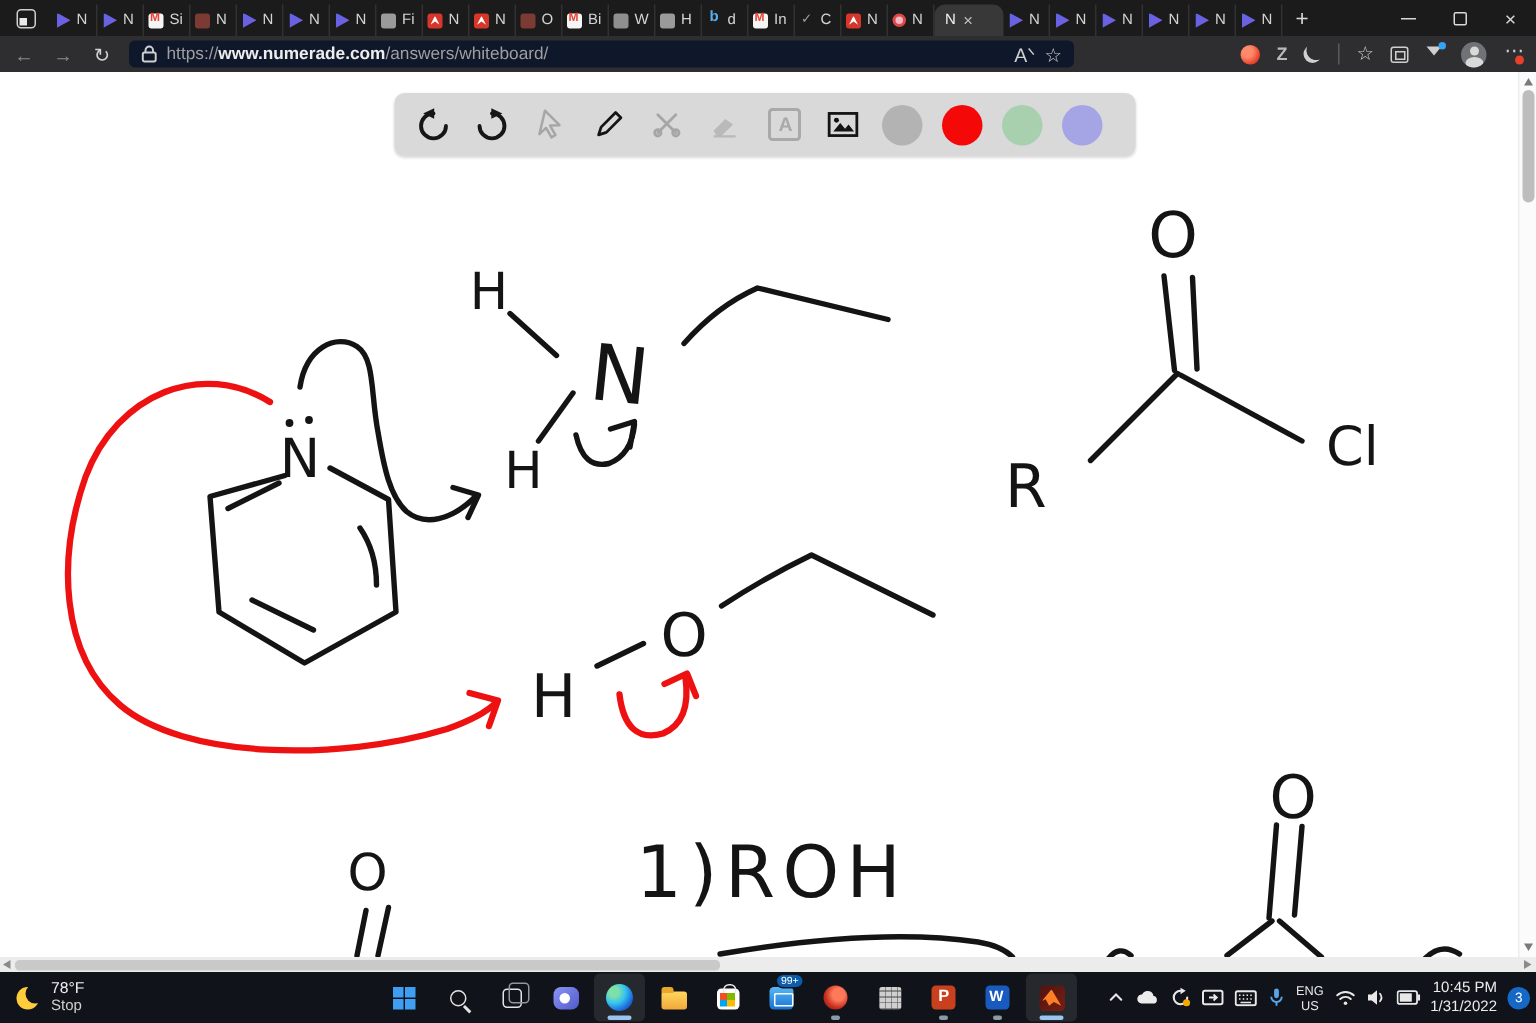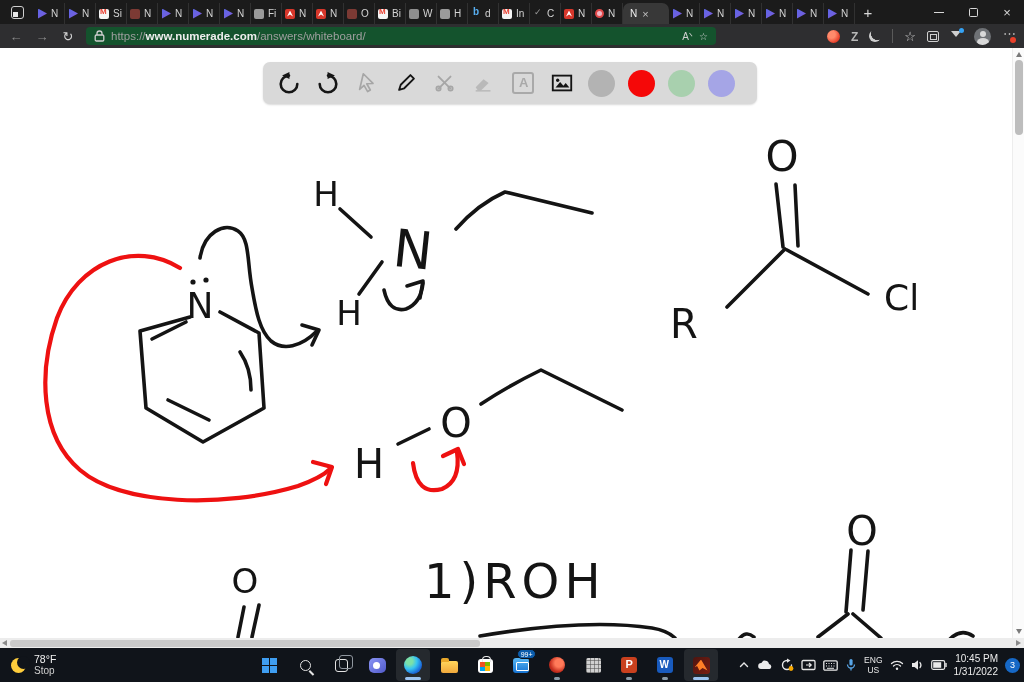--- a/index.html
+++ b/index.html
@@ -36,26 +36,26 @@
   .ts-spacer { flex:1; }
   .win-controls { display:flex; height:24px; }
   .wc { width:34px; height:24px; display:flex; align-items:center; justify-content:center; color:#d8d8d8; font-size:13px; }
   .wc-min i { display:block; width:10px; border-top:1.2px solid #d8d8d8; }
   .wc-max i { display:block; width:9px; height:9px; border:1.2px solid #d8d8d8; border-radius:1.5px; }
 
   
   .addressbar { height:24px; background:#2e2e30; display:flex; align-items:center; padding:0 8px; gap:10px; }
   .nav-ic { color:#8b8b8b; font-size:13px; width:16px; text-align:center; }
   .nav-ic.lit { color:#d2d2d2; }
-  .url-pill { height:18px; background:#14532d; border-radius:4px; flex:0 0 630px; display:flex;
+  .url-pill { height:18px; background:#0f172a; border-radius:4px; flex:0 0 630px; display:flex;
               align-items:center; padding:0 8px; gap:6px; }
   .url-text { font-size:11.5px; white-space:nowrap; overflow:hidden; }
   .url-dim { color:#9f9f9f; } .url-host { color:#ededed; font-weight:bold; }
   .pill-spacer { flex:1; }
-  .pill-ic { color:#d0d0d0; font-size:10px; }
+  .pill-ic { color:#d0d0d0; font-size:13px; }
   .ext-row { display:flex; align-items:center; gap:11px; flex:1; justify-content:flex-end; }
   .ext-tp { width:13px; height:13px; border-radius:50%; background:radial-gradient(circle at 35% 35%, #ff8a6b 0 30%, #e8402a 70%); }
   .ext-z::before { content:"Z"; color:#b9b9b9; font-size:12px; font-weight:bold; }
   .ext-moon { width:12px; height:12px; border-radius:50%;
       background:radial-gradient(circle at 70% 30%, transparent 0 52%, #cfcfcf 56% 100%); }
   .abar-div { width:1px; height:14px; background:#5a5a5a; }
   .ext-star::before { content:"☆"; color:#cfcfcf; font-size:13px; }
   .ext-coll { width:12px; height:11px; border:1.3px solid #cfcfcf; border-radius:2px; position:relative; }
   .ext-coll::before { content:""; position:absolute; left:2px; top:2px; width:5px; height:4px; border:1px solid #cfcfcf; }
   .ext-funnel { position:relative; width:13px; height:13px; }

